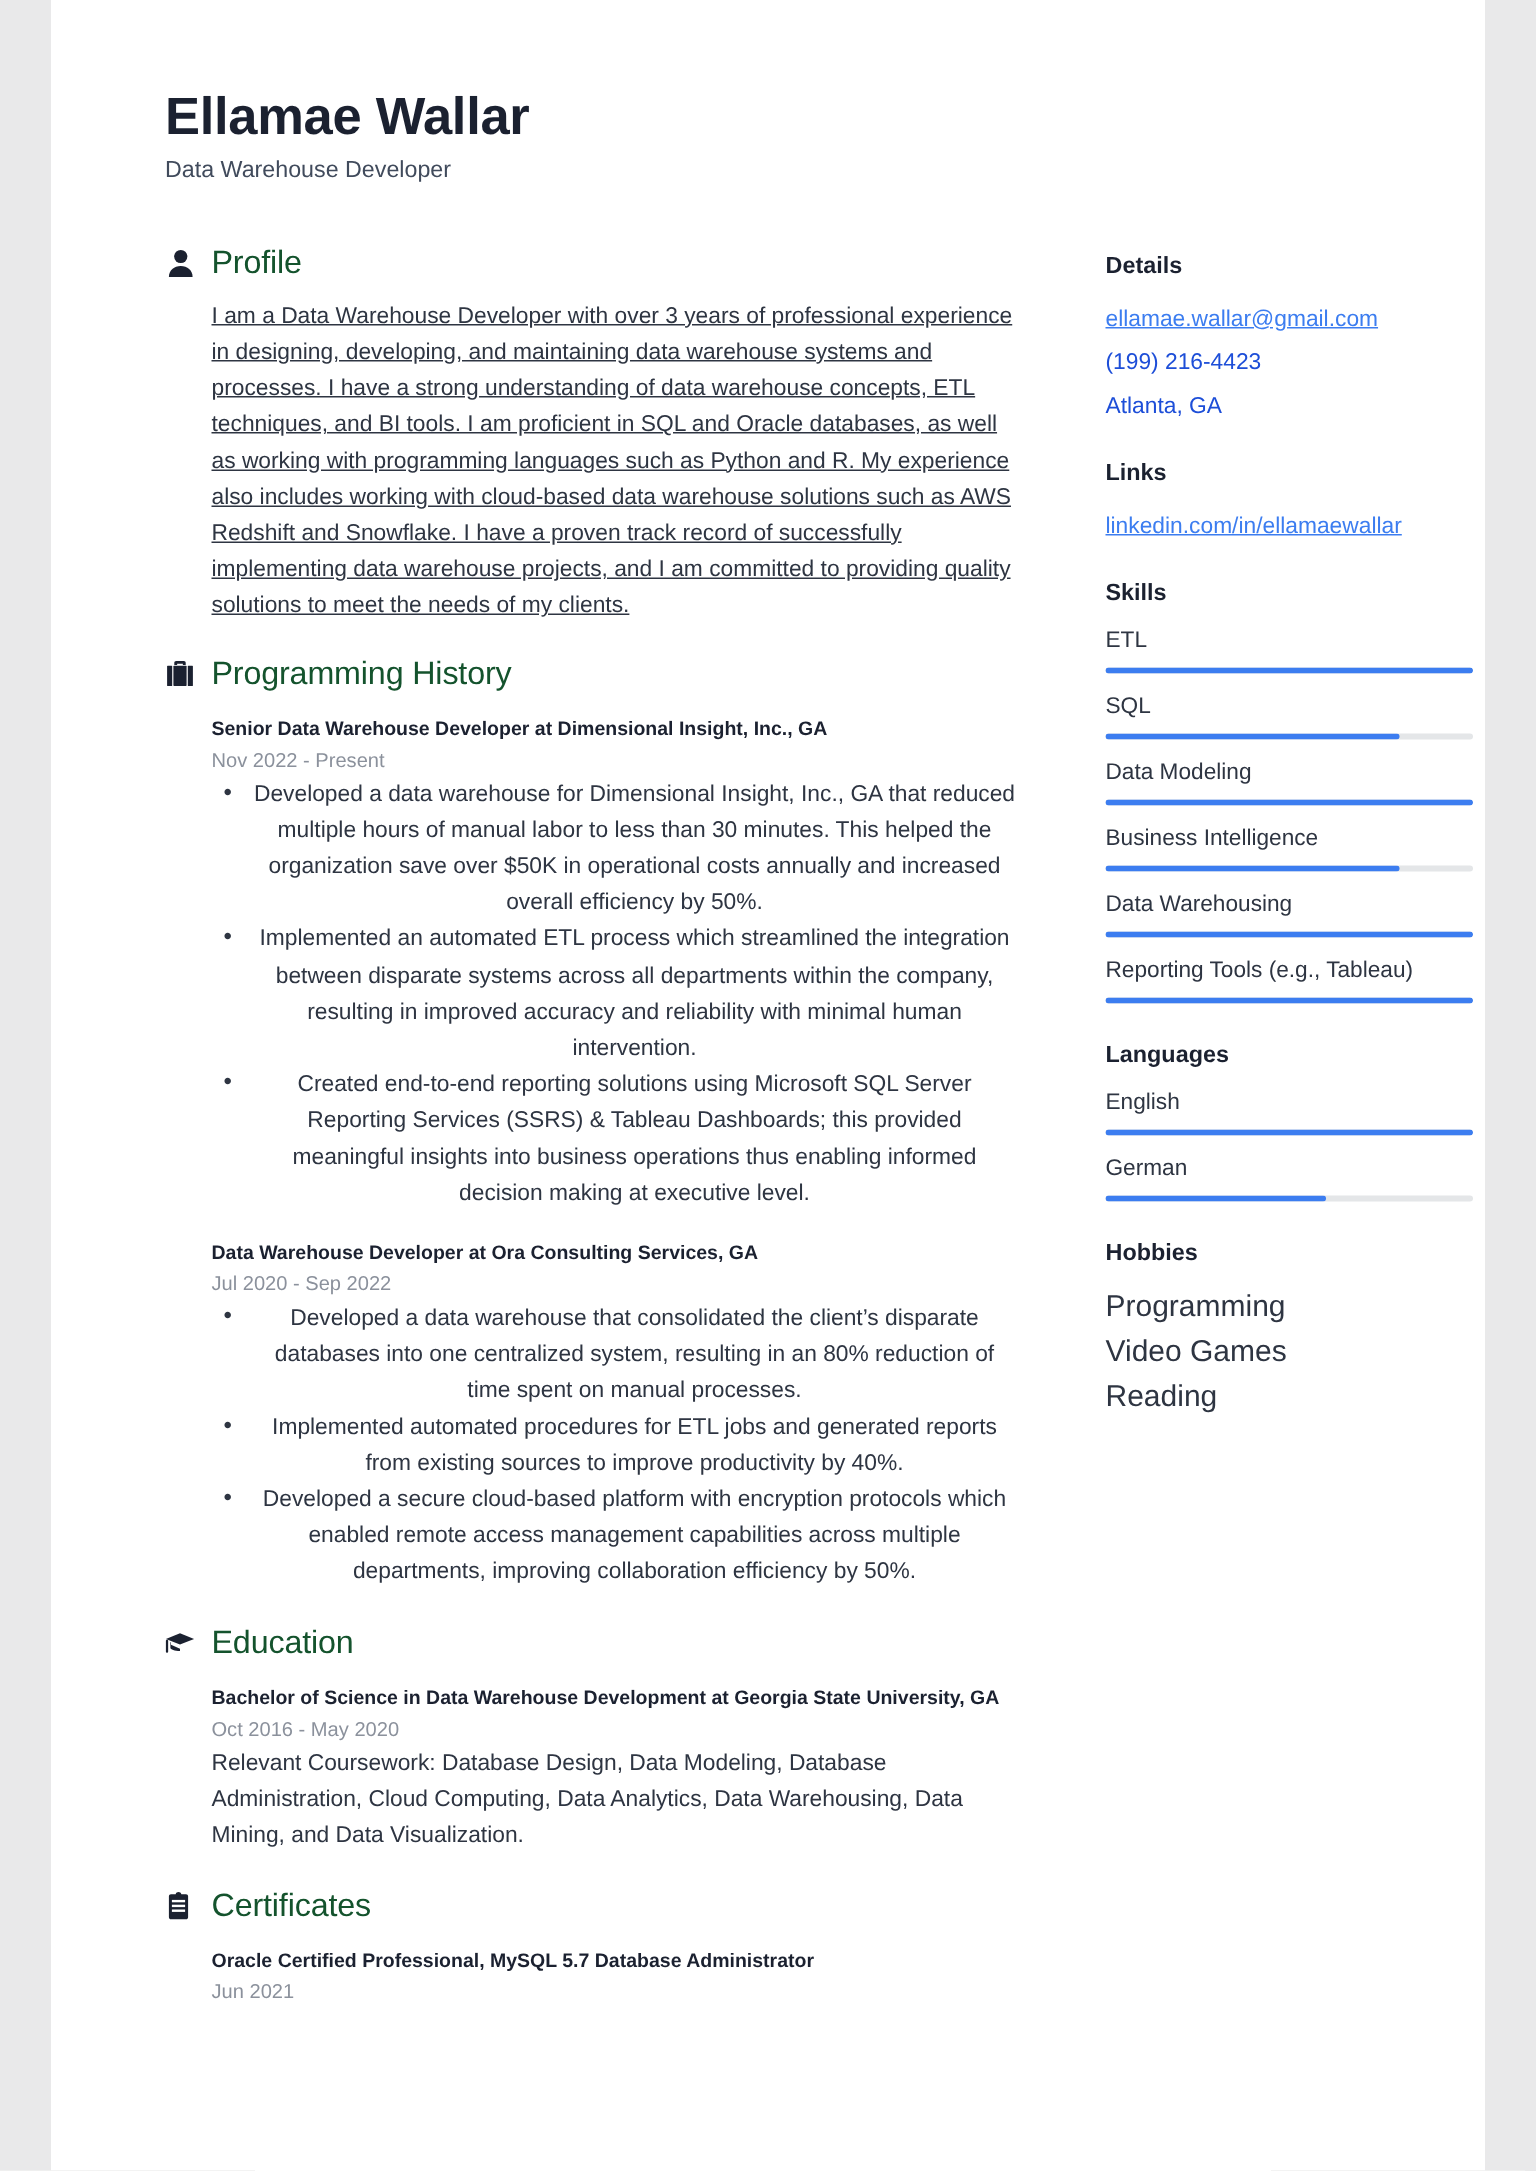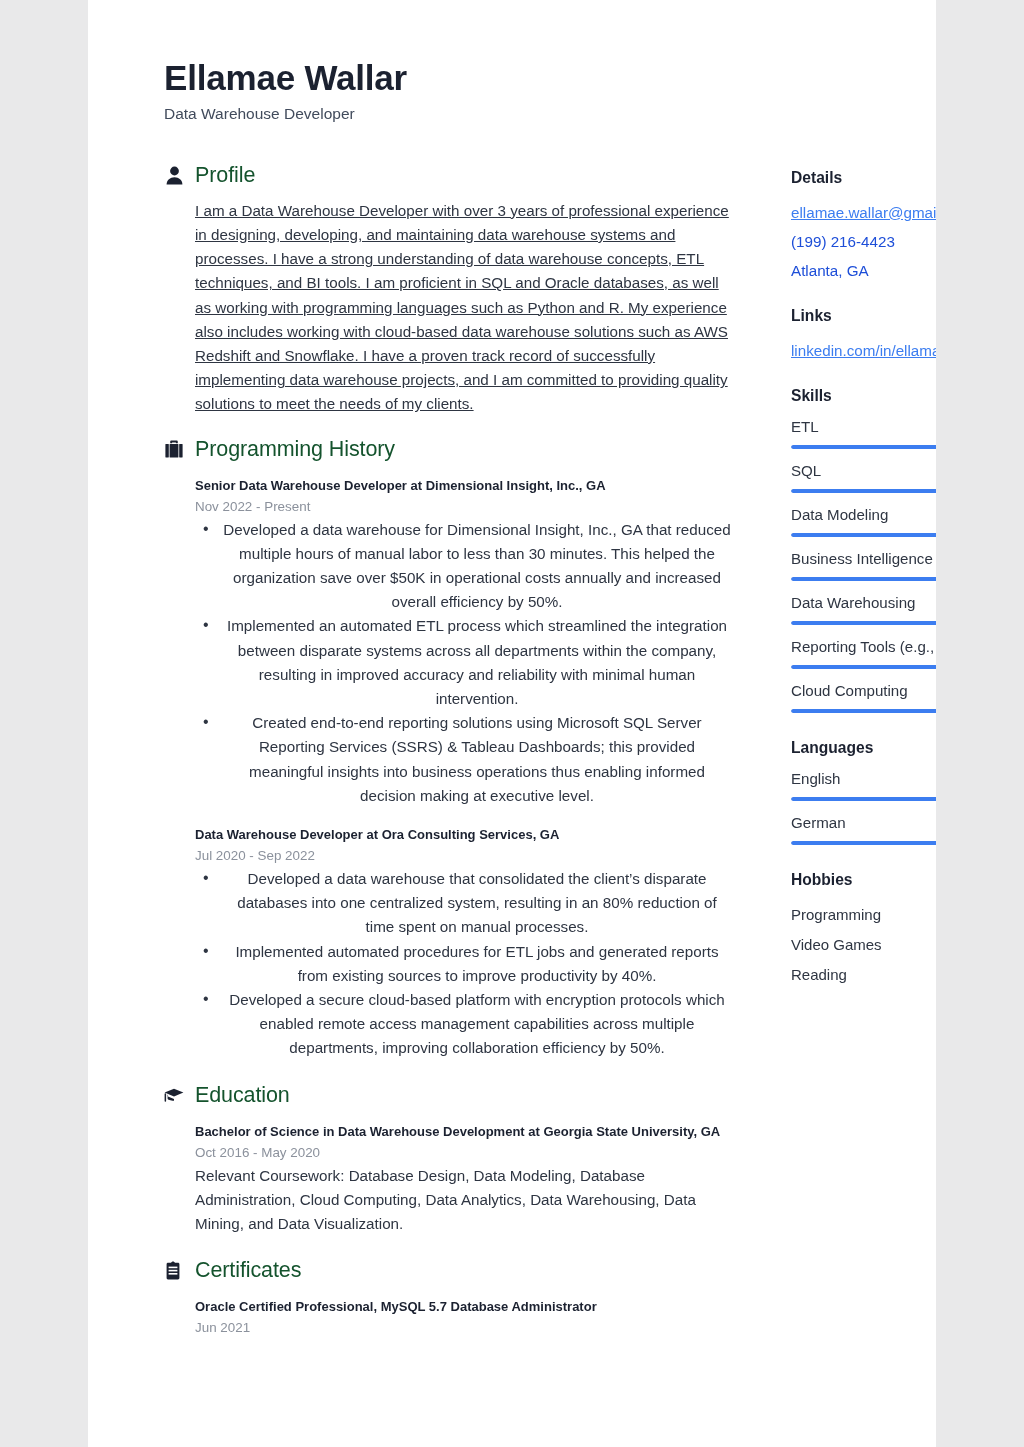--- a/index.html
+++ b/index.html
@@ -11,21 +11,21 @@
   }
 
   body {
     font-family: "Liberation Sans", sans-serif;
     display: flex;
     justify-content: center;
   }
 
   .page {
     position: relative;
-    width: 848px;
+    width: 956px;
     height: 1447px;
     background: #ffffff;
     overflow: hidden;
   }
 
   
   .header {
     padding: 56px 0 0 76px;
   }
   .full-name {
@@ -181,21 +181,21 @@
     border-radius: 2px;
     overflow: hidden;
   }
   .bar-fill {
     height: 100%;
     background: #3c7df0;
     border-radius: 2px;
   }
 
   .hobby-line {
-    font-size: 15px;
+    font-size: 20px;
     line-height: 30px;
     color: #2e3542;
   }
 
   .side-gap-lang { margin-top: 26px; }
   .side-gap-hob { margin-top: 26px; }
 </style>
 </head>
 <body>
 
@@ -350,26 +350,20 @@
           <div class="bar-track">
             <div class="bar-fill" style="width: 100%; background: rgb(60, 125, 240);"></div>
           </div>
         </div>
         <div class="skill-row">
           <div class="skill-label">Reporting Tools (e.g., Tableau)</div>
           <div class="bar-track">
             <div class="bar-fill" style="width: 100%; background: rgb(60, 125, 240);"></div>
           </div>
         </div>
-        <div class="skill-row">
-          <div class="skill-label">Cloud Computing</div>
-          <div class="bar-track">
-            <div class="bar-fill" style="width: 100%; background: rgb(60, 125, 240);"></div>
-          </div>
-        </div>
       </div>
 
       <div class="side-block side-gap-lang">
         <div class="side-title">Languages</div>
         <div class="skill-row">
           <div class="skill-label">English</div>
           <div class="bar-track">
             <div class="bar-fill" style="width: 100%; background: rgb(60, 125, 240);"></div>
           </div>
         </div>

